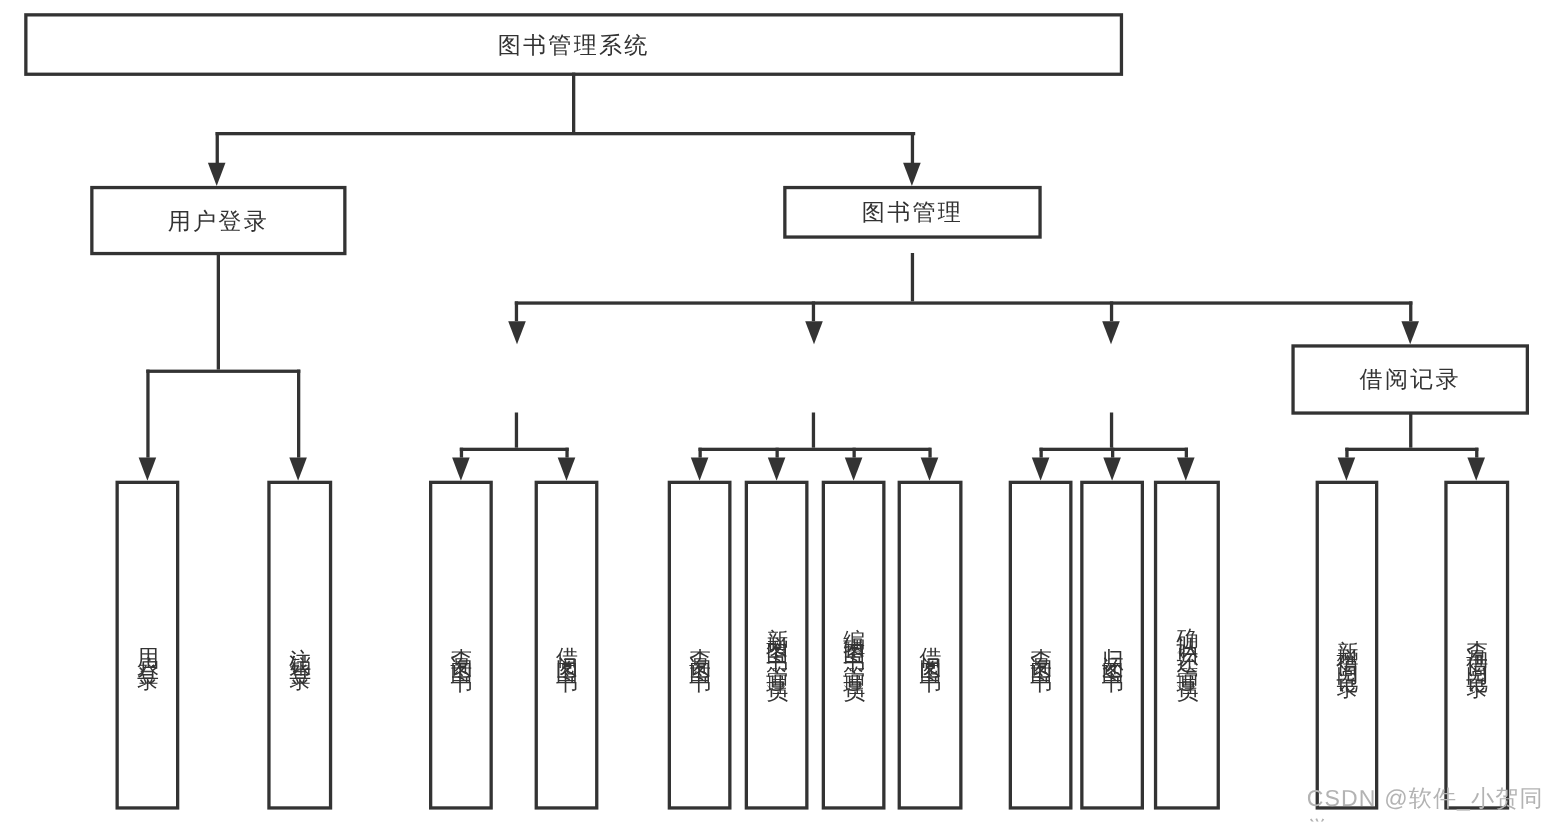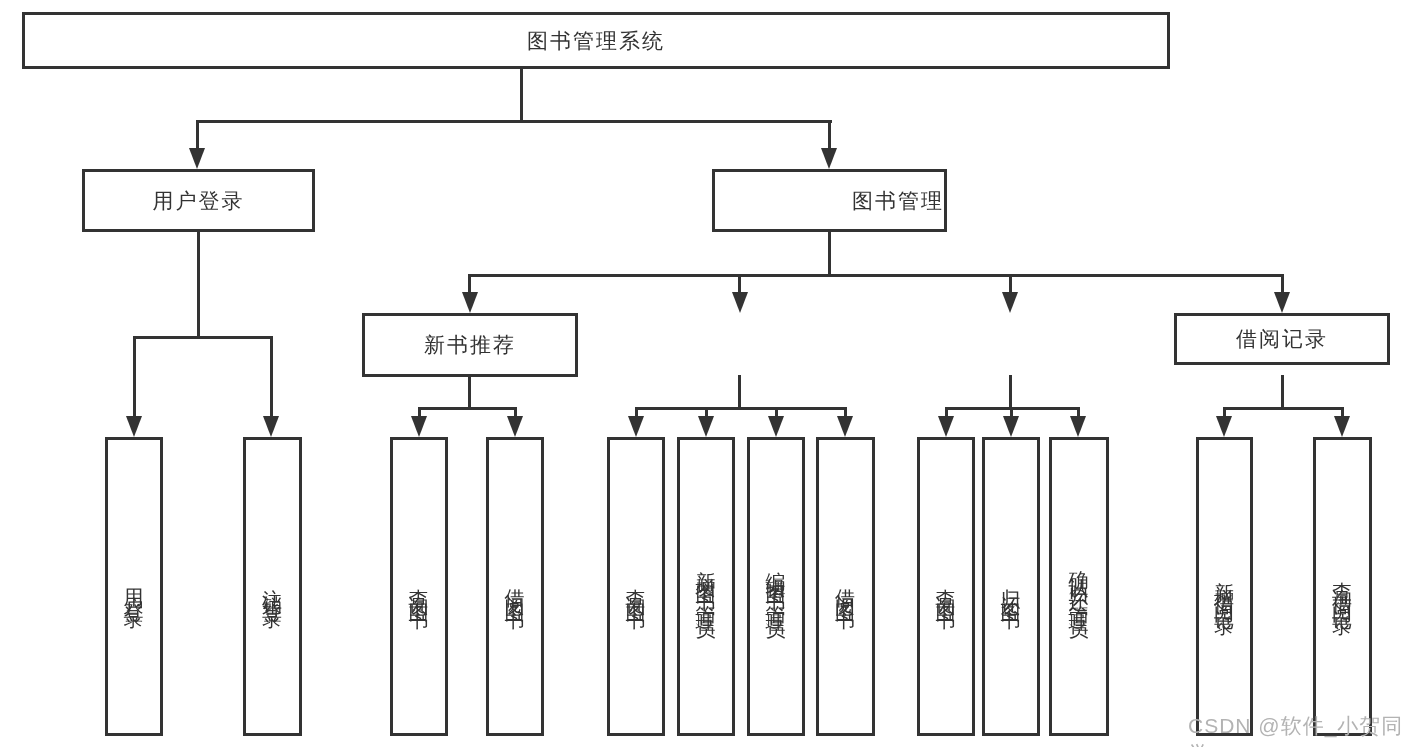--- a/index.html
+++ b/index.html
@@ -33,35 +33,35 @@
   .watermark {
     position:absolute; left:1188px; top:712px;
     font-size:21px; color:#b3b3b3; letter-spacing:1px; z-index:5;
   }
 </style>
 </head>
 <body>
 
 <div class="canvas">
 
-  <div class="hbox" style="left:22px;top:12px;width:1148px;height:57px;">
+  <div class="hbox" style="left:22px;top:12px;width:999px;height:57px;">
     <span>图书管理系统</span>
   </div>
 
   <div class="vl" style="left:520px;top:66px;height:54px;"></div>
   <div class="hl" style="left:196px;top:120px;width:636px;"></div>
   <div class="vl" style="left:196px;top:120px;height:29px;"></div>
   <div class="arrow" style="left:189px;top:148px;"></div>
   <div class="vl" style="left:828px;top:120px;height:29px;"></div>
   <div class="arrow" style="left:821px;top:148px;"></div>
 
   <div class="hbox" style="left:82px;top:169px;width:233px;height:63px;">
     <span>用户登录</span>
   </div>
-  <div class="hbox" style="left:712px;top:169px;width:235px;height:63px;justify-content:flex-end;">
+  <div class="hbox" style="left:712px;top:169px;width:235px;height:48px;">
     <span>图书管理</span>
   </div>
 
   <div class="vl" style="left:197px;top:230px;height:106px;"></div>
   <div class="hl" style="left:133px;top:336px;width:140px;"></div>
   <div class="vl" style="left:133px;top:336px;height:80px;"></div>
   <div class="arrow" style="left:126px;top:416px;"></div>
   <div class="vl" style="left:270px;top:336px;height:80px;"></div>
   <div class="arrow" style="left:263px;top:416px;"></div>
 
@@ -69,24 +69,21 @@
   <div class="hl" style="left:468px;top:274px;width:816px;"></div>
   <div class="vl" style="left:468px;top:274px;height:18px;"></div>
   <div class="arrow" style="left:462px;top:292px;"></div>
   <div class="vl" style="left:738px;top:274px;height:18px;"></div>
   <div class="arrow" style="left:732px;top:292px;"></div>
   <div class="vl" style="left:1009px;top:274px;height:18px;"></div>
   <div class="arrow" style="left:1002px;top:292px;"></div>
   <div class="vl" style="left:1281px;top:274px;height:18px;"></div>
   <div class="arrow" style="left:1274px;top:292px;"></div>
 
-  <div class="hbox" style="left:362px;top:313px;width:216px;height:64px;">
-    <span>新书推荐</span>
-  </div>
-  <div class="hbox" style="left:1174px;top:313px;width:216px;height:52px;">
+  <div class="hbox" style="left:1174px;top:313px;width:216px;height:64px;">
     <span>借阅记录</span>
   </div>
 
   <div class="vl" style="left:468px;top:375px;height:32px;"></div>
   <div class="hl" style="left:418px;top:407px;width:99px;"></div>
   <div class="vl" style="left:418px;top:407px;height:9px;"></div>
   <div class="arrow" style="left:411px;top:416px;"></div>
   <div class="vl" style="left:514px;top:407px;height:9px;"></div>
   <div class="arrow" style="left:507px;top:416px;"></div>
 

